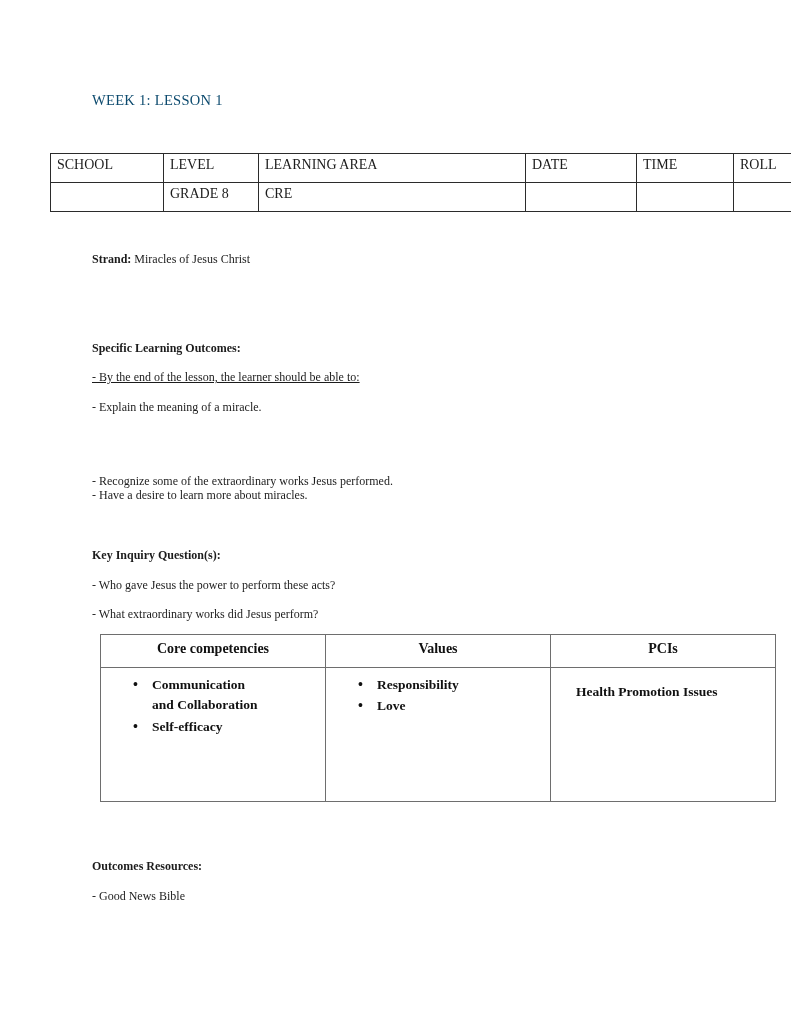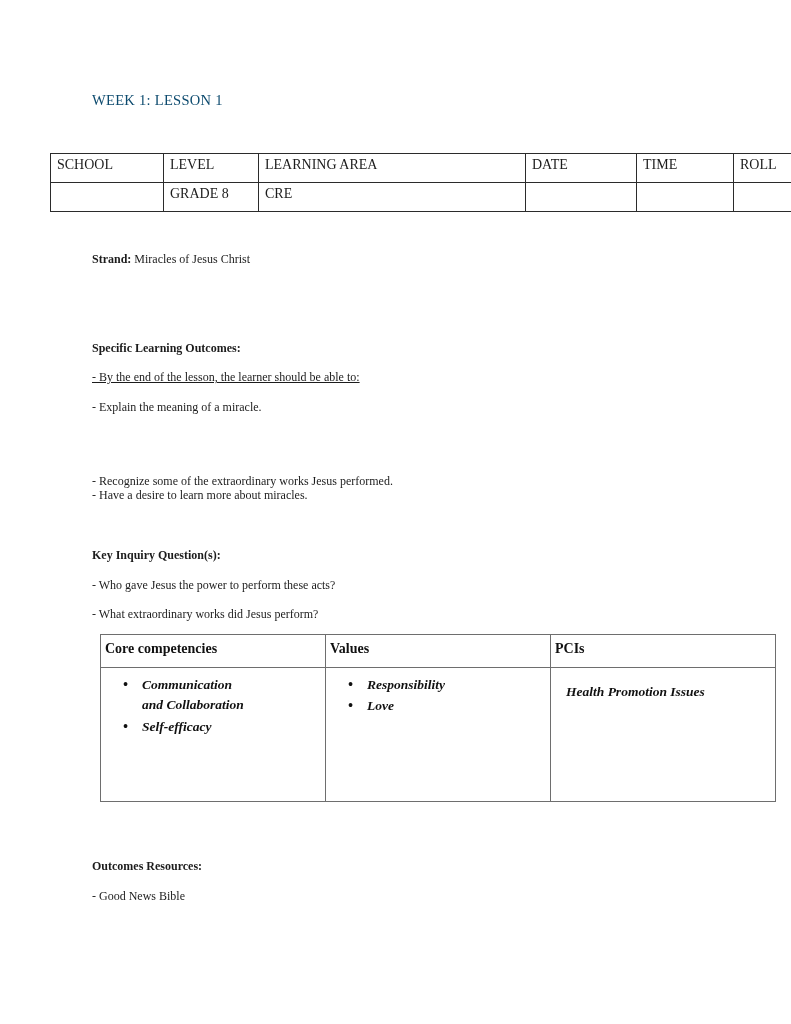--- a/index.html
+++ b/index.html
@@ -87,28 +87,27 @@
     table-layout: fixed;
     font-size: 13.5px;
   }
   .comp-table td, .comp-table th {
     border: 1px solid #6e6e6e;
     vertical-align: top;
     color: #111111;
   }
   .comp-table th {
     font-weight: bold;
-    text-align: left;
+    text-align: center;
     padding: 6px 4px 10px 4px;
     font-size: 14px;
   }
   .comp-table td.body-cell {
-    padding: 7px 6px 6px 5px;
+    padding: 7px 6px 6px 15px;
     height: 120px;
-    font-style: italic;
   }
   .comp-col-1 { width: 216px; }
   .comp-col-2 { width: 216px; }
   .comp-col-3 { width: 216px; }
 
   .blist {
     margin: 0;
     padding: 0 0 0 34px;
     list-style: none;
   }

